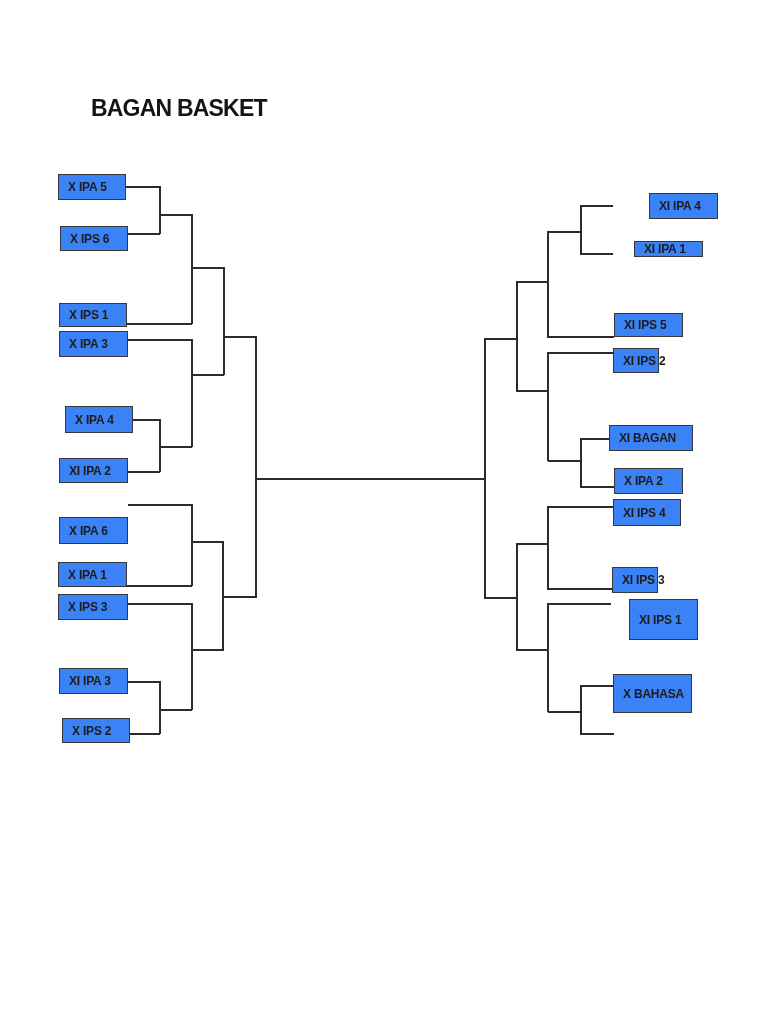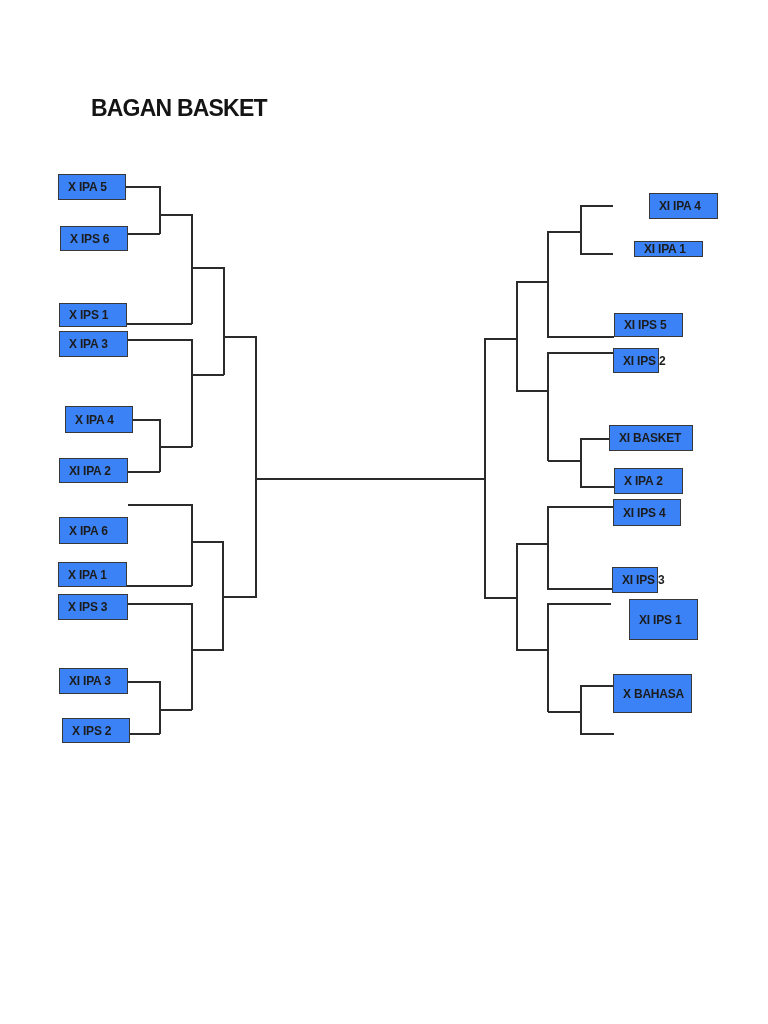--- a/index.html
+++ b/index.html
@@ -69,21 +69,21 @@
   <div class="box" style="left:59px;top:517px;width:69px;height:27px">X IPA 6</div>
   <div class="box" style="left:58px;top:562px;width:69px;height:25px">X IPA 1</div>
   <div class="box" style="left:58px;top:594px;width:70px;height:26px">X IPS 3</div>
   <div class="box" style="left:59px;top:668px;width:69px;height:26px">XI IPA 3</div>
   <div class="box" style="left:62px;top:718px;width:68px;height:25px">X IPS 2</div>
 
   <div class="box" style="left:649px;top:193px;width:69px;height:26px">XI IPA 4</div>
   <div class="box" style="left:634px;top:241px;width:69px;height:16px">XI IPA 1</div>
   <div class="box" style="left:614px;top:313px;width:69px;height:24px">XI IPS 5</div>
   <div class="box" style="left:613px;top:348px;width:46px;height:25px">XI IPS 2</div>
-  <div class="box" style="left:609px;top:425px;width:84px;height:26px">XI BASKET</div>
+  <div class="box" style="left:609px;top:425px;width:84px;height:26px">XI BAGAN</div>
   <div class="box" style="left:614px;top:468px;width:69px;height:26px">X IPA 2</div>
   <div class="box" style="left:613px;top:499px;width:68px;height:27px">XI IPS 4</div>
   <div class="box" style="left:612px;top:567px;width:46px;height:26px">XI IPS 3</div>
   <div class="box" style="left:629px;top:599px;width:69px;height:41px">XI IPS 1</div>
   <div class="box" style="left:613px;top:674px;width:79px;height:39px">X BAHASA</div>
 
   <div class="hl" style="left:126px;top:186px;width:34px"></div>
   <div class="hl" style="left:128px;top:233px;width:32px"></div>
   <div class="vl" style="left:159px;top:186px;height:48px"></div>
   <div class="hl" style="left:159px;top:214px;width:34px"></div>

